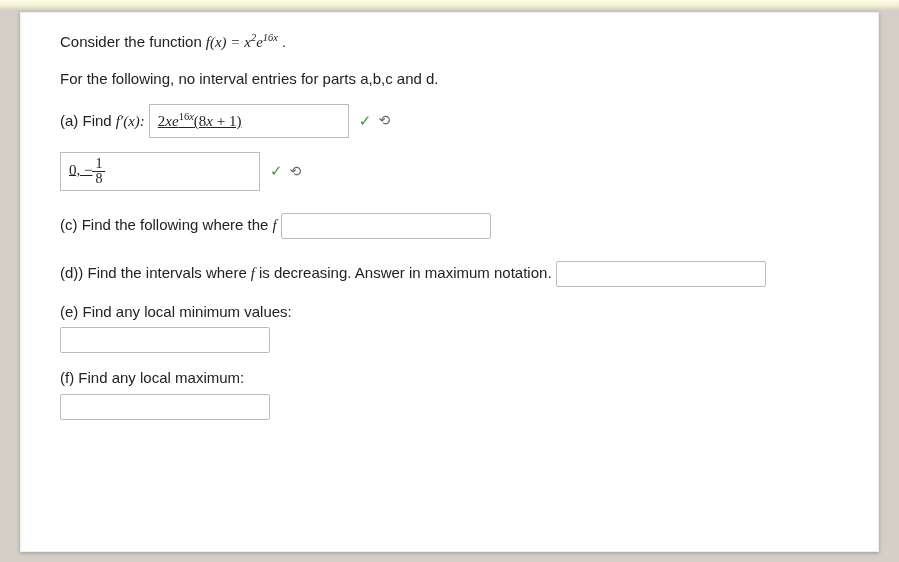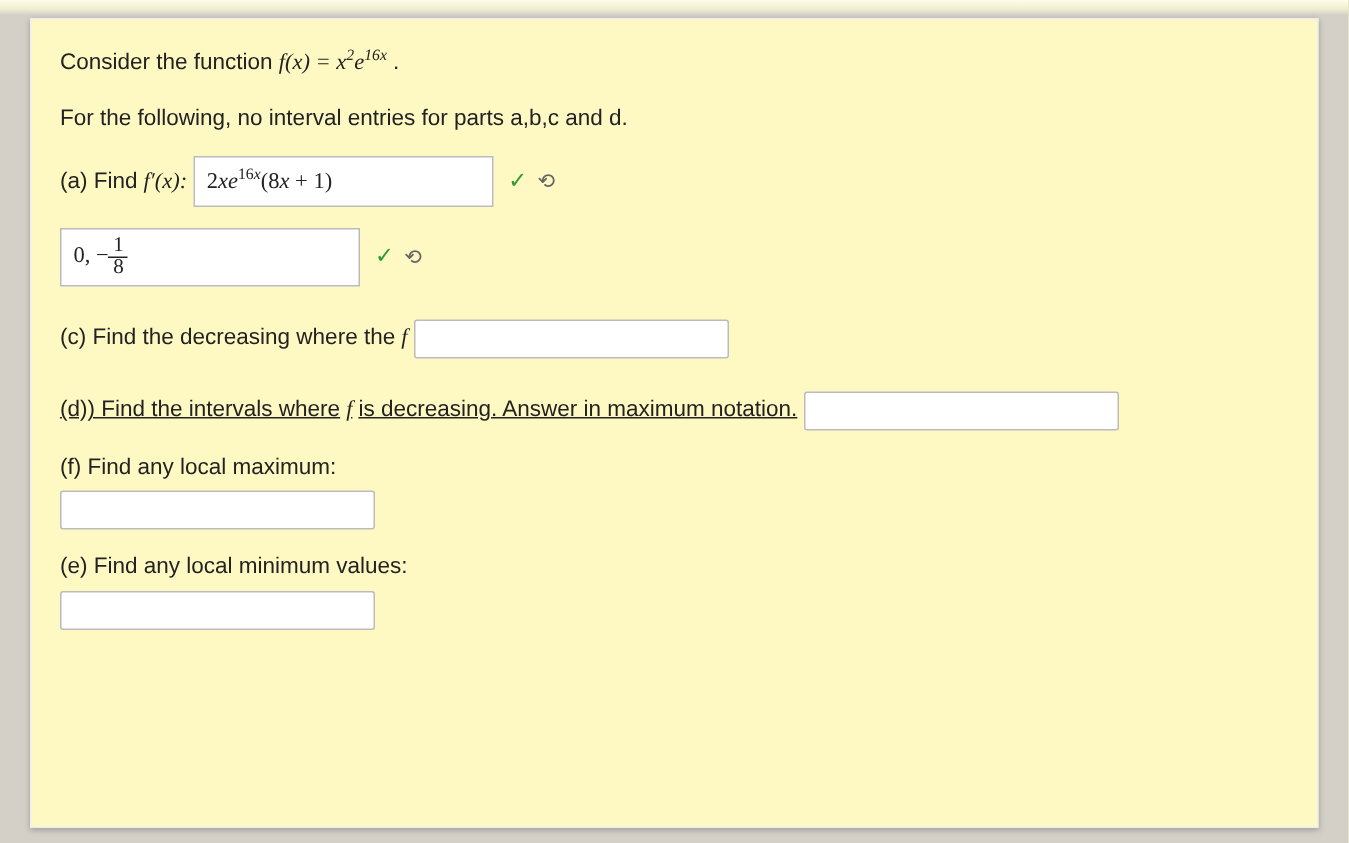--- a/index.html
+++ b/index.html
@@ -5,23 +5,23 @@
     * { box-sizing: border-box; margin: 0; padding: 0; }
     body {
       font-family: Arial, sans-serif;
       background: #d4d0c8;
       width: 899px;
       height: 562px;
       overflow: hidden;
       position: relative;
     }
     .page {
-      background: #fef9c3;
+      background: #ffffff;
       margin: 12px 20px;
-      padding: 18px 24px 40px 20px;
+      padding: 18px 24px 40px 40px;
       box-shadow: 0 1px 4px rgba(0,0,0,0.25), inset 0 0 0 1px #eee;
       min-height: 540px;
       color: #222;
       font-size: 15px;
       line-height: 1.5;
     }
     .top-sliver {
       position: absolute;
       top: 0; left: 0; right: 0;
       height: 10px;
@@ -34,20 +34,21 @@
     .answer-box {
       display: inline-block;
       border: 1px solid #bbb;
       border-radius: 0;
       padding: 4px 8px;
       min-width: 180px;
       min-height: 28px;
       vertical-align: middle;
       background: #fff;
       font-family: 'Times New Roman', serif;
+      text-decoration: underline;
     }
     .answer-box.small { min-width: 200px; min-height: 32px; }
     .answer-box.tall { min-width: 200px; min-height: 38px; }
     .empty-box {
       display: inline-block;
       border: 1px solid #bbb;
       border-radius: 2px;
       min-width: 210px;
       min-height: 26px;
       vertical-align: middle;
@@ -110,35 +111,35 @@
     <div class="row">
       <span class="answer-box tall">
         <span>0, −</span><span class="frac"><span class="num">1</span><span class="den">8</span></span>
       </span>
       <span class="check">✓</span>
       <span class="retry">⟲</span>
     </div>
   </div>
 
   <div class="q row" style="margin-top:22px;">
-    <span>(c) Find the decreasing where the </span>
+    <span>(c) Find the following where the </span>
     <span class="math">f</span>
     <span class="empty-box"></span>
   </div>
 
-  <div class="q row" style="margin-top:22px;text-decoration:underline;">
+  <div class="q row" style="margin-top:22px;">
     <span>(d)) Find the intervals where </span>
     <span class="math">f</span>
     <span> is decreasing. Answer in maximum notation.</span>
     <span class="empty-box"></span>
   </div>
 
   <div class="q">
-    <div>(f) Find any local maximum:</div>
+    <div>(e) Find any local minimum values:</div>
     <span class="empty-box below"></span>
   </div>
 
   <div class="q">
-    <div>(e) Find any local minimum values:</div>
+    <div>(f) Find any local maximum:</div>
     <span class="empty-box below"></span>
   </div>
 
 </div>
 
 </body></html>

